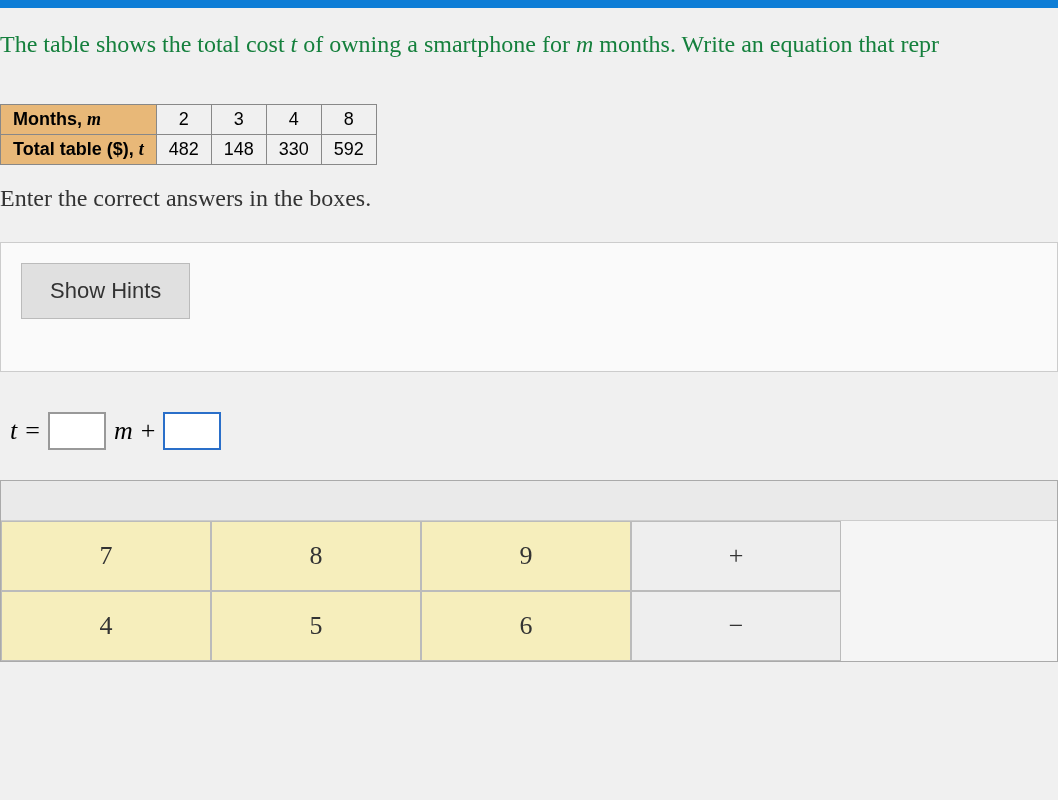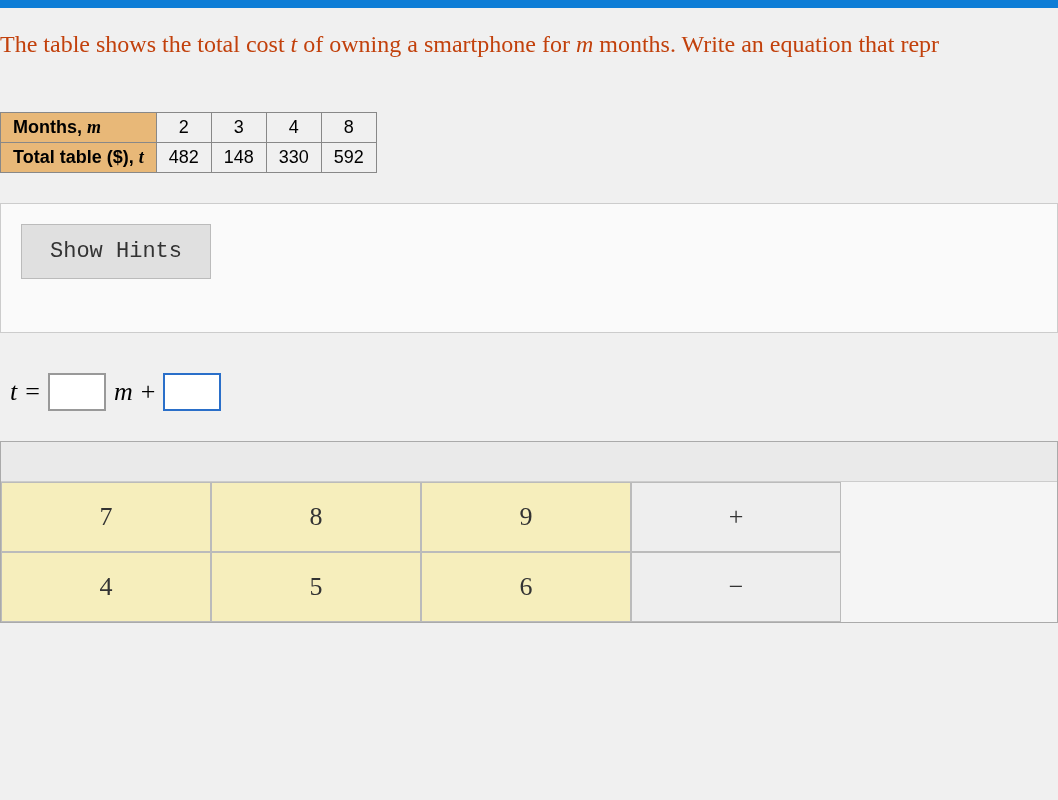--- a/index.html
+++ b/index.html
@@ -18,31 +18,31 @@
     .top-bar {
       height: 8px;
       background: #0d7dd6;
       width: 100%;
     }
     .content {
       padding: 10px 0 0 0;
     }
     .question-text {
       font-size: 24px;
-      color: #c2410c;
+      color: #15803d;
       padding: 10px 0 10px 0;
       line-height: 1.4;
     }
     .math-var {
       font-style: italic;
       font-family: 'Times New Roman', serif;
     }
     .data-table {
       border-collapse: collapse;
-      margin: 40px 0 20px 0;
+      margin: 32px 0 20px 0;
     }
     .data-table th, .data-table td {
       border: 1px solid #888;
       padding: 4px 12px;
       text-align: center;
       font-size: 18px;
       font-family: Arial, sans-serif;
     }
     .data-table th {
       background: #e8b878;
@@ -67,21 +67,21 @@
     }
     .show-hints-btn {
       display: inline-block;
       background: #e0e0e0;
       border: 1px solid #bbb;
       padding: 14px 28px;
       font-size: 22px;
       color: #333;
       margin: 20px;
       cursor: pointer;
-      font-family: Liberation Mono, monospace;
+      font-family: Liberation Sans, sans-serif;
     }
     .equation-row {
       margin: 40px 0 30px 10px;
       font-size: 26px;
       display: flex;
       align-items: center;
       gap: 8px;
     }
     .equation-row .math-var {
       font-size: 26px;
@@ -154,20 +154,21 @@
         <span>Total table ($), </span><span class="math-var">t</span>
       </th>
       <td>482</td>
       <td>148</td>
       <td>330</td>
       <td>592</td>
     </tr>
   </tbody>
     </table>
 
+  <div class="instruction">Enter the correct answers in the boxes.</div>
 
   <div class="hints-container">
     <button class="show-hints-btn">Show Hints</button>
   </div>
 
   <div class="equation-row">
     <span class="math-var">t</span>
     <span>=</span>
     <input class="answer-box" type="text" style="">
     <span class="math-var">m</span>

